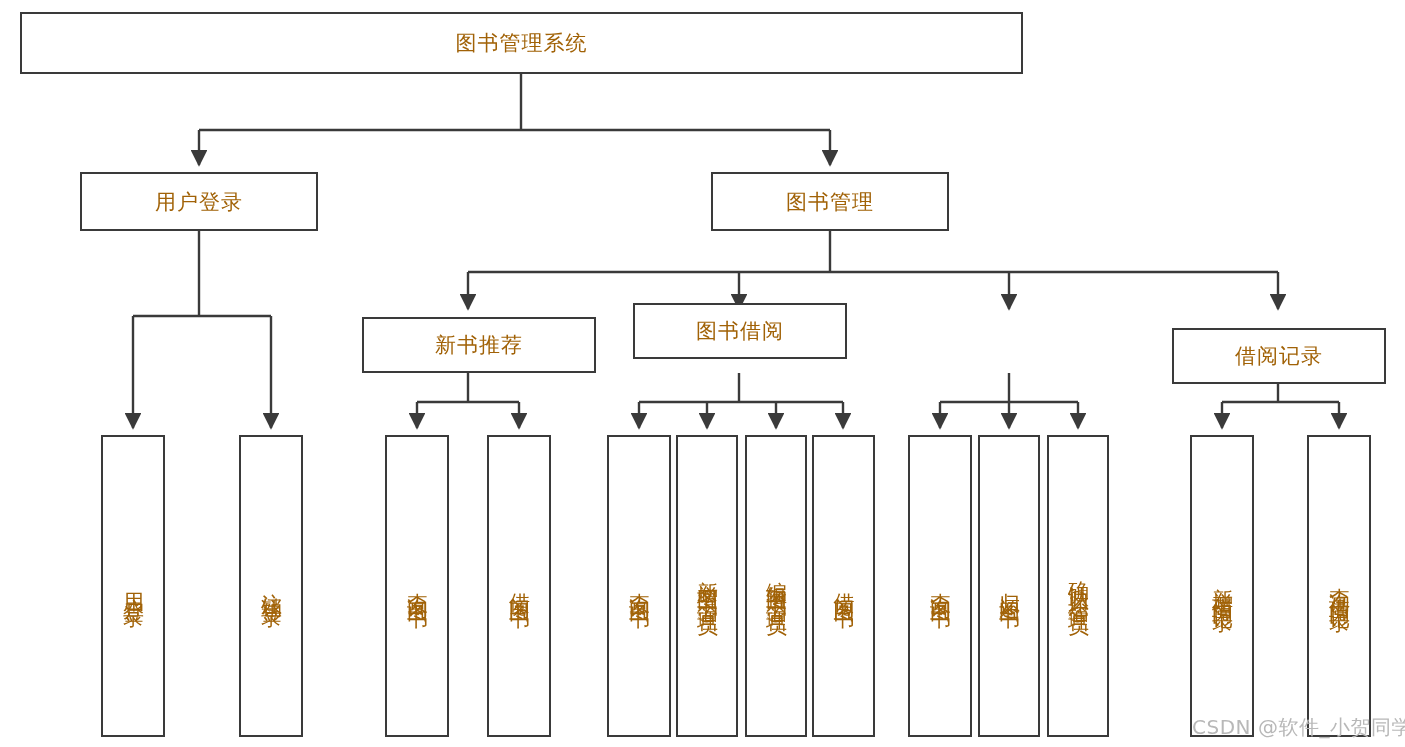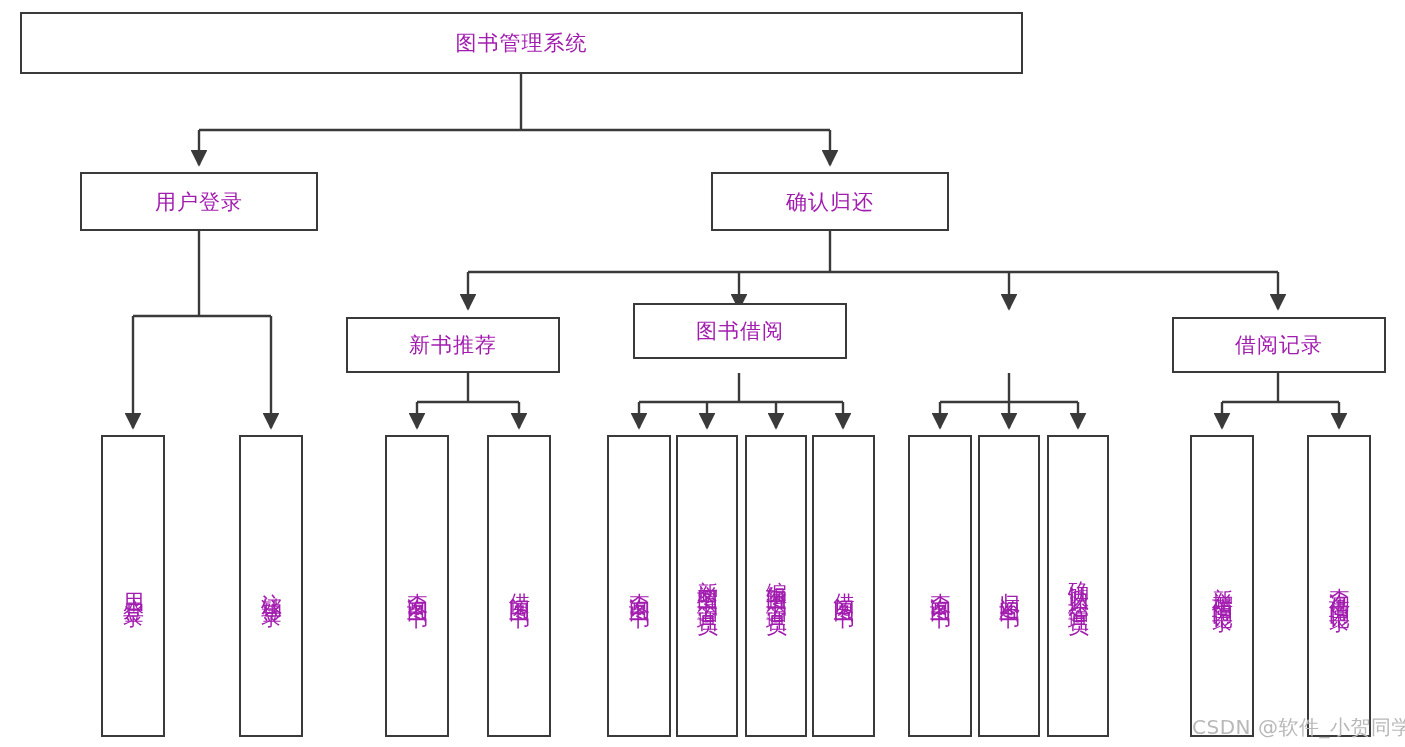--- a/index.html
+++ b/index.html
@@ -27,21 +27,21 @@
     pointer-events: none;
   }
   .node {
     position: absolute;
     box-sizing: border-box;
     border: 2px solid #3a3a3a;
     background: #ffffff;
     display: flex;
     align-items: center;
     justify-content: center;
-    color: #a21caf;
+    color: #a16207;
   }
   .node.horiz {
     font-size: 21px;
     letter-spacing: 1px;
   }
   .node.vert {
     writing-mode: vertical-rl;
     text-orientation: upright;
     font-size: 21px;
     letter-spacing: 5px;
@@ -117,25 +117,25 @@
       <path d="M 1278 373 L 1278 402"></path>
       <path d="M 1222 402 L 1339 402"></path>
       <path d="M 1222 402 L 1222 428" marker-end="url(#arrow)"></path>
       <path d="M 1339 402 L 1339 428" marker-end="url(#arrow)"></path>
     </g>
   </svg>
 
   <div class="node horiz title-node" style="left:20px; top:12px; width:1003px; height:62px;">图书管理系统</div>
 
   <div class="node horiz" style="left:80px; top:172px; width:238px; height:59px;">用户登录</div>
-  <div class="node horiz" style="left:711px; top:172px; width:238px; height:59px;">确认归还</div>
+  <div class="node horiz" style="left:711px; top:172px; width:238px; height:59px;">图书管理</div>
 
-  <div class="node horiz" style="left:346px; top:317px; width:214px; height:56px;">新书推荐</div>
+  <div class="node horiz" style="left:362px; top:317px; width:234px; height:56px;">新书推荐</div>
   <div class="node horiz" style="left:633px; top:303px; width:214px; height:56px;">图书借阅</div>
-  <div class="node horiz" style="left:1172px; top:317px; width:214px; height:56px;">借阅记录</div>
+  <div class="node horiz" style="left:1172px; top:328px; width:214px; height:56px;">借阅记录</div>
 
   <div class="node vert" style="left:101px; top:435px; width:64px; height:302px;">
     <span class="vtext">用户登录</span>
   </div>
   <div class="node vert" style="left:239px; top:435px; width:64px; height:302px;">
     <span class="vtext">注销登录</span>
   </div>
 
   <div class="node vert" style="left:385px; top:435px; width:64px; height:302px;">
     <span class="vtext">查询图书</span>

